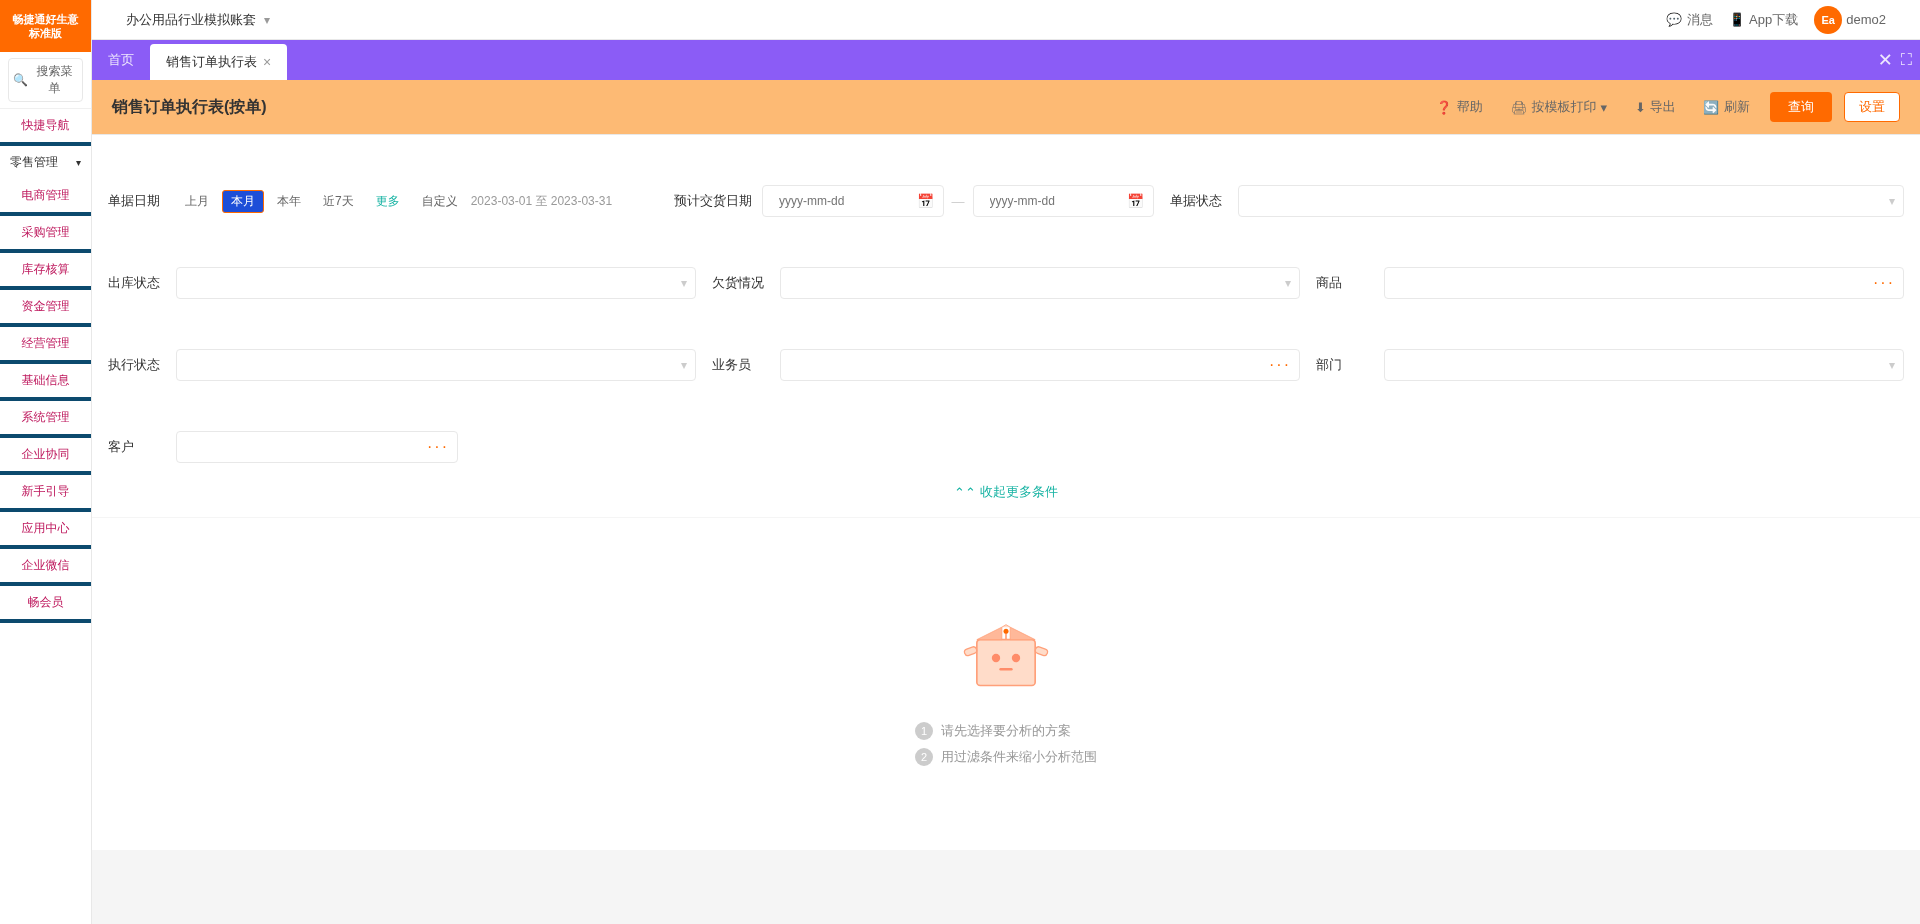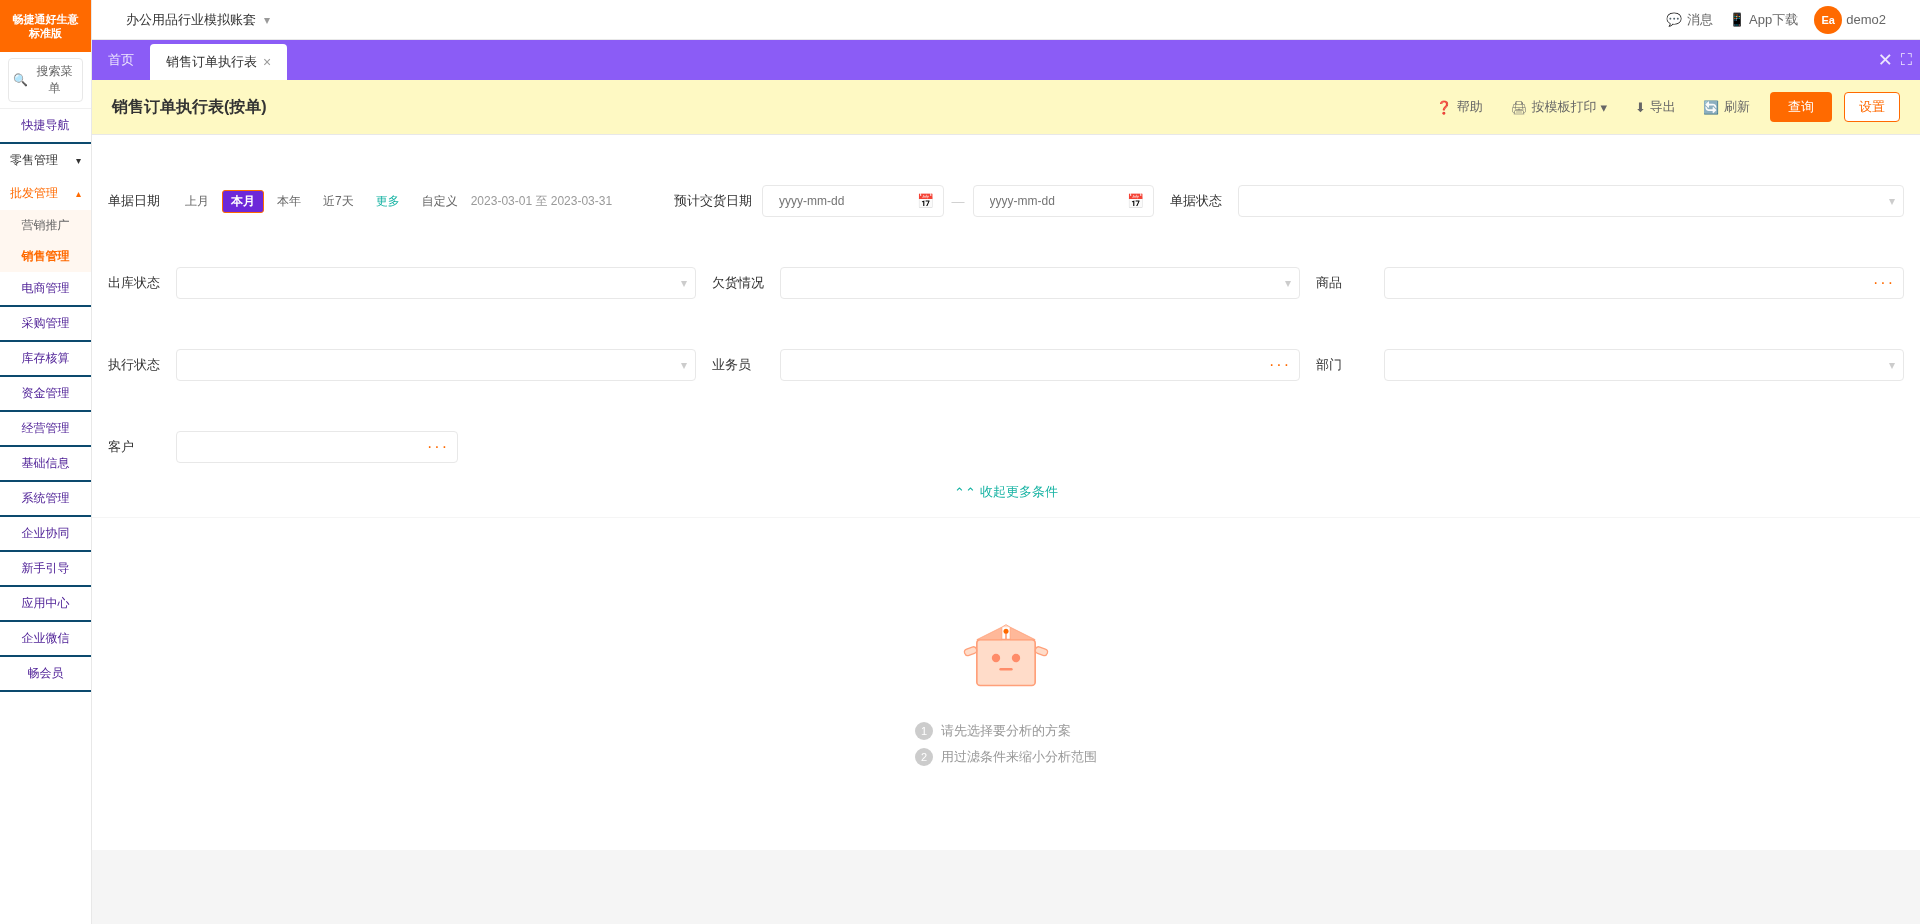--- a/index.html
+++ b/index.html
@@ -4,21 +4,21 @@
   <style>
     * { margin: 0; padding: 0; box-sizing: border-box; }
     body { font-family: 'Microsoft YaHei', Arial, sans-serif; font-size: 13px; background: #f5f5f5; color: #333; width: 1920px; height: 924px; overflow: hidden; display: flex; }
 
     
     .sidebar { width: 92px; background: #fff; border-right: 1px solid #e8e8e8; display: flex; flex-direction: column; align-items: center; height: 924px; overflow-y: auto; }
     .sidebar-logo { width: 100%; background: #ff6a00; padding: 8px 0; display: flex; flex-direction: column; align-items: center; justify-content: center; min-height: 52px; }
     .sidebar-logo-text { color: #fff; font-size: 11px; font-weight: bold; text-align: center; line-height: 1.3; }
     .sidebar-search { width: 100%; padding: 8px 6px; border-bottom: 1px solid #f0f0f0; }
     .sidebar-search-btn { width: 100%; background: none; border: 1px solid #e8e8e8; border-radius: 4px; padding: 4px; font-size: 12px; color: #666; cursor: pointer; display: flex; align-items: center; justify-content: center; gap: 3px; }
-    .sidebar-nav-item { width: 100%; padding: 8px 16px; text-align: center; font-size: 12px; color: #4c1d95; cursor: pointer; border-bottom: 2px solid #0c4a6e; }
+    .sidebar-nav-item { width: 100%; padding: 8px 16px; text-align: center; font-size: 12px; color: #be185d; cursor: pointer; border-bottom: 4px solid #0c4a6e; }
     .sidebar-section { width: 100%; }
     .sidebar-section-header { width: 100%; padding: 8px 4px; text-align: center; font-size: 12px; color: #333; cursor: pointer; display: flex; align-items: center; justify-content: center; gap: 18px; }
     .sidebar-section-header.open { color: #ff6a00; }
     .sidebar-subsection { width: 100%; background: #fff7f0; }
     .sidebar-sub-item { width: 100%; padding: 7px 4px; text-align: center; font-size: 12px; color: #666; cursor: pointer; }
     .sidebar-sub-item.active { color: #ff6a00; font-weight: bold; }
     .arrow-down { font-size: 10px; }
 
     
     .main { flex: 1; display: flex; flex-direction: column; height: 924px; overflow: hidden; }
@@ -34,21 +34,21 @@
     .tab-bar { height: 40px; background: #8b5cf6; display: flex; align-items: center; padding: 0 0; }
     .tab-item { height: 40px; padding: 0 16px; display: flex; align-items: center; font-size: 13px; cursor: pointer; color: rgba(255,255,255,0.85); }
     .tab-item.active { background: #fff; color: #333; border-radius: 4px 4px 0 0; margin-top: 4px; height: 36px; }
     .tab-item .tab-close { margin-left: 6px; font-size: 14px; color: #999; cursor: pointer; }
     .tab-expand { margin-left: auto; margin-right: 8px; color: rgba(255,255,255,0.85); cursor: pointer; font-size: 16px; display: flex; align-items: center; gap: 8px; }
 
     
     .page-content { flex: 1; background: #f5f5f5; overflow-y: auto; padding: 0; }
 
     
-    .page-header { background: #fef9c3; padding: 12px 20px; display: flex; align-items: center; justify-content: space-between; border-bottom: 1px solid #e8e8e8; }
+    .page-header { background: #fdba74; padding: 12px 20px; display: flex; align-items: center; justify-content: space-between; border-bottom: 1px solid #e8e8e8; }
     .page-title { font-size: 16px; font-weight: bold; color: #333; }
     .page-actions { display: flex; align-items: center; gap: 12px; }
     .page-action-btn { display: flex; align-items: center; gap: 4px; font-size: 13px; color: #666; cursor: pointer; padding: 4px 8px; border-radius: 4px; }
     .action-btn-primary { background: #ff6a00; color: #fff; border: none; padding: 6px 18px; border-radius: 4px; font-size: 13px; cursor: pointer; }
     .action-btn-secondary { background: #fff; color: #ff6a00; border: 1px solid #ff6a00; padding: 5px 14px; border-radius: 4px; font-size: 13px; cursor: pointer; }
 
     
     .filter-area { background: #fff; margin: 0; padding: 0; }
     .filter-inner { display: flex; }
     .filter-scheme { width: 200px; border-right: 1px solid #e8e8e8; padding: 12px 10px; min-height: 200px; }
@@ -62,21 +62,21 @@
     .scheme-item2 .scheme-dot2 { width: 14px; height: 14px; border-radius: 50%; border: 1px solid #ccc; display: flex; align-items: center; justify-content: center; color: #666; font-size: 10px; }
 
     .filter-fields { flex: 1; padding: 12px 16px; }
     .filter-row { display: flex; align-items: center; gap: 16px; margin-bottom: 12px; }
     .filter-field { display: flex; align-items: center; gap: 8px; flex: 1; margin-top: 38px; }
     .filter-label { font-size: 13px; color: #333; white-space: nowrap; min-width: 60px; }
     .filter-input { flex: 1; height: 32px; border: 1px solid #e8e8e8; border-radius: 4px; padding: 0 8px; font-size: 13px; color: #333; outline: none; background: #fff; }
     .filter-select { flex: 1; height: 32px; border: 1px solid #e8e8e8; border-radius: 4px; padding: 0 8px; font-size: 13px; color: #999; outline: none; background: #fff; display: flex; align-items: center; justify-content: space-between; cursor: pointer; }
     .filter-select-down { color: #ccc; font-size: 12px; }
     .filter-date-btn { padding: 2px 8px; border-radius: 3px; font-size: 12px; cursor: pointer; border: 1px solid transparent; color: #666; }
-    .filter-date-btn.active { background: #6d28d9; color: #fff; border-color: #ff6a00; font-weight: bold; }
+    .filter-date-btn.active { background: #1d4ed8; color: #fff; border-color: #ff6a00; }
     .filter-date-sep { color: #ccc; }
     .date-range-text { font-size: 12px; color: #999; }
     .filter-dots { color: #ff6a00; cursor: pointer; font-size: 16px; letter-spacing: 2px; }
     .collapse-btn { display: flex; align-items: center; justify-content: center; padding: 8px 0 4px; color: #17b3a3; font-size: 13px; cursor: pointer; gap: 4px; }
 
     
     .empty-area { display: flex; flex-direction: column; align-items: center; justify-content: center; padding: 80px 0; background: #fff; margin-top: 1px; }
     .empty-icon { width: 100px; height: 100px; margin-bottom: 20px; }
     .empty-tips { color: #999; font-size: 13px; line-height: 2; }
     .empty-tip-item { display: flex; align-items: center; gap: 8px; }
@@ -102,34 +102,20 @@
       <span>搜索菜单</span>
     </button>
   </div>
   <div class="sidebar-nav-item">
     <span>快捷导航</span>
   </div>
   <div class="sidebar-section">
     <div class="sidebar-section-header">
       <span>零售管理</span>
       <span class="arrow-down">▾</span>
-    </div>
-  </div>
-  <div class="sidebar-section">
-    <div class="sidebar-section-header open">
-      <span>批发管理</span>
-      <span class="arrow-down">▴</span>
-    </div>
-    <div class="sidebar-subsection">
-      <div class="sidebar-sub-item">
-        <span>营销推广</span>
-      </div>
-      <div class="sidebar-sub-item active">
-        <span>销售管理</span>
-      </div>
     </div>
   </div>
   <div class="sidebar-nav-item">
     <span>电商管理</span>
   </div>
   <div class="sidebar-nav-item">
     <span>采购管理</span>
   </div>
   <div class="sidebar-nav-item">
     <span>库存核算</span>

